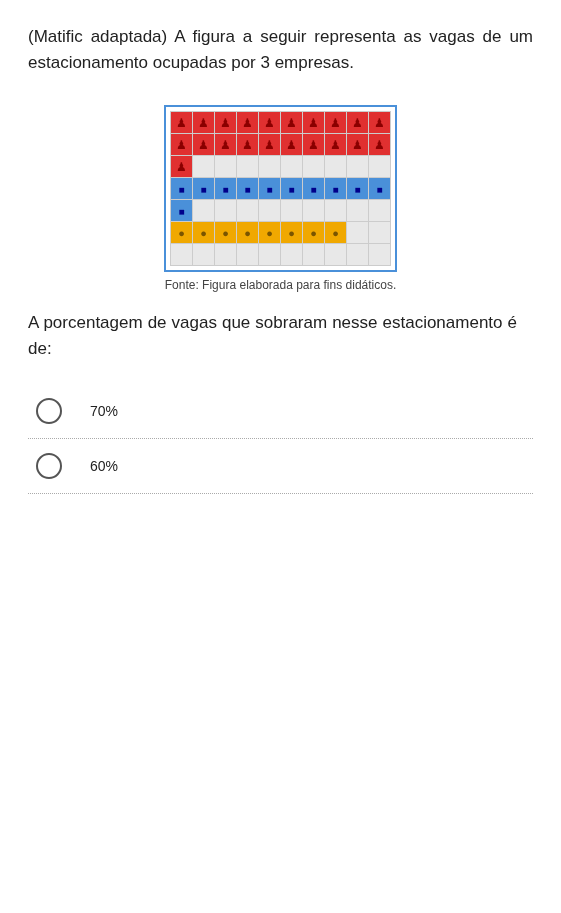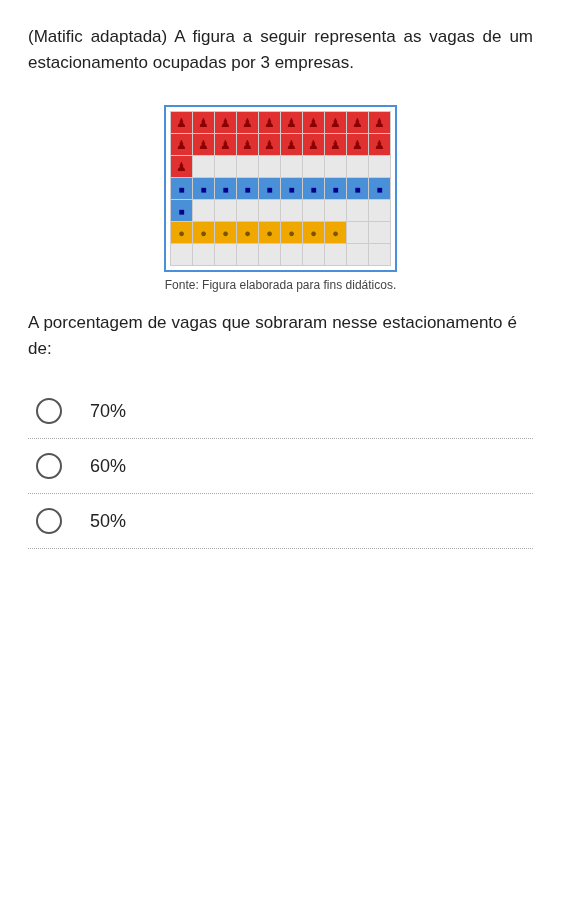--- a/index.html
+++ b/index.html
@@ -87,21 +87,21 @@
       width: 26px;
       height: 26px;
       border-radius: 50%;
       border: 2px solid #555;
       margin-right: 28px;
       flex-shrink: 0;
       background: #fff;
     }
 
     .option-label {
-      font-size: 18px;
+      font-size: 14px;
       color: #222;
     }
   </style>
 </head>
 <body>
 
 <p class="question-text">(Matific adaptada) A figura a seguir representa as vagas de um estacionamento ocupadas por 3 empresas.</p>
 
 <div class="figure-container">
   <div class="grid-wrapper">
@@ -208,17 +208,13 @@
 
 <ul class="options-list">
 <li class="option-item">
       <div class="option-radio"></div>
       <span class="option-label">70%</span>
     </li>
     <li class="option-item">
       <div class="option-radio"></div>
       <span class="option-label">60%</span>
     </li>
-    <li class="option-item">
-      <div class="option-radio"></div>
-      <span class="option-label">50%</span>
-    </li>
   </ul>
 
 </body></html>

